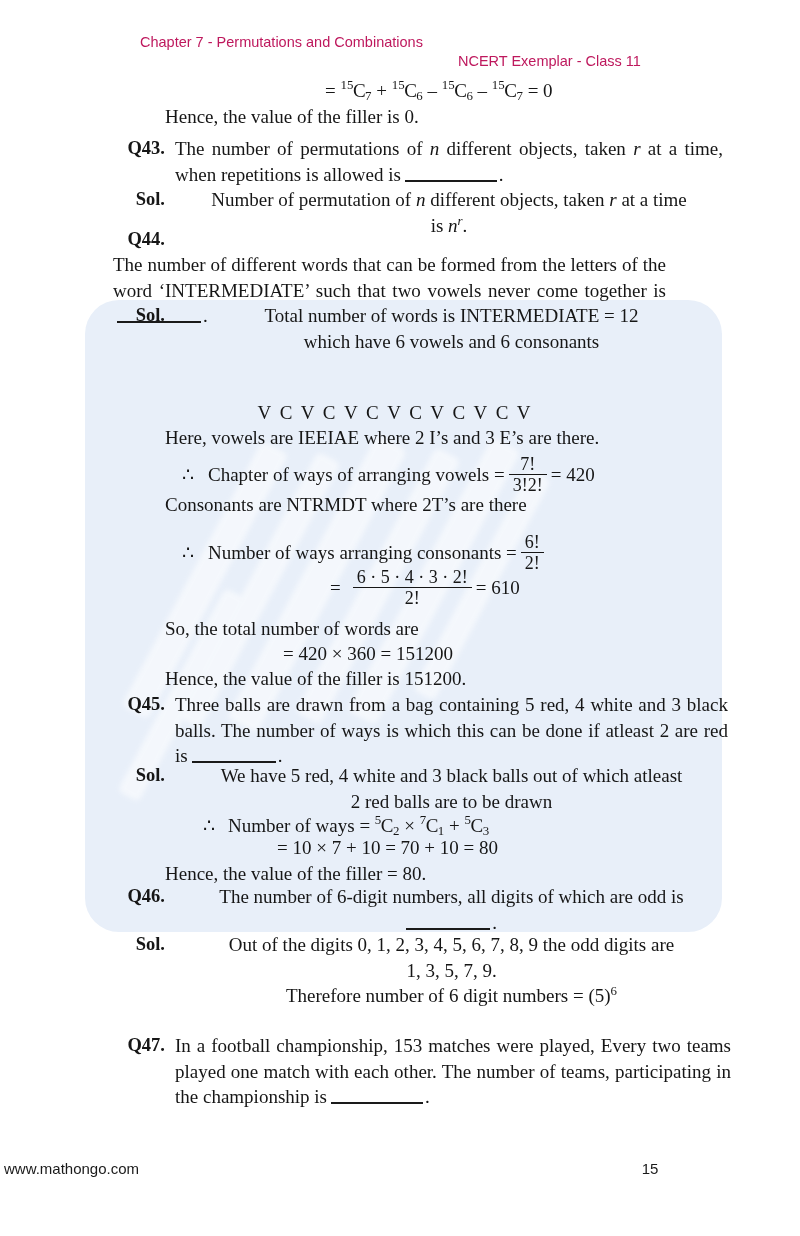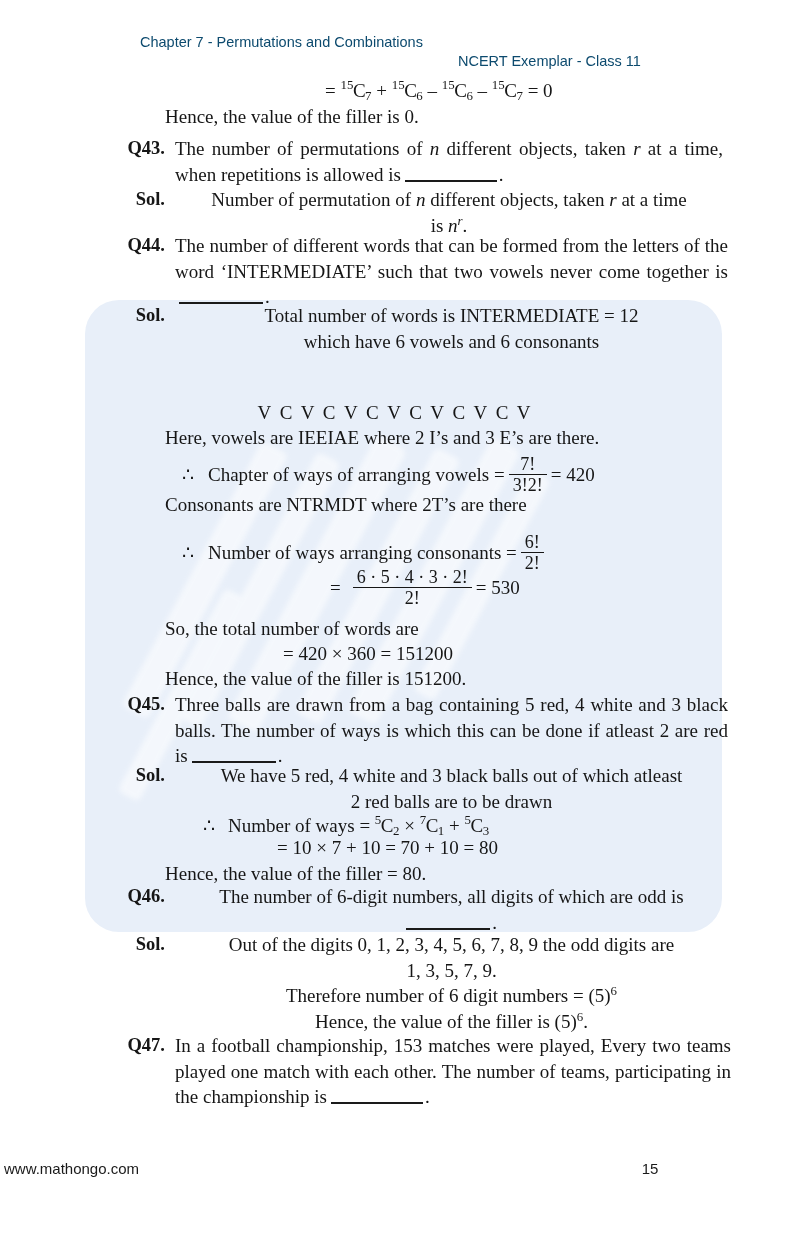--- a/index.html
+++ b/index.html
@@ -63,21 +63,21 @@
 
   
   .hdr {
     position: absolute;
     top: 33px;
     left: 140px;
     right: 110px;
     font-family: "Liberation Sans", sans-serif;
     font-size: 14.5px;
     line-height: 19px;
-    color: #0c4a6e;
+    color: #be185d;
   }
   .hdr-left {
     width: 300px;
   }
   .hdr-right {
     position: absolute;
     left: 318px;
     top: 19px;
     white-space: nowrap;
   }
@@ -230,21 +230,21 @@
     </div>
 
     <div class="row" style="top:187px; left:103px; width:620px;">
       <div class="tag s">Sol.</div>
       <div class="txt" style="width:555px;">
         <div class="line"><span>Number of permutation of </span><i class="v">n</i><span> different objects, taken </span><i class="v">r</i><span> at a time</span></div>
         <div class="line"><span>is </span><i class="v">n</i><sup class="pw"><i class="v">r</i></sup><span>.</span></div>
       </div>
     </div>
 
-    <div class="row" style="top:233px; left:103px; width:625px;">
+    <div class="row" style="top:227px; left:103px; width:625px;flex-direction:column;">
       <div class="tag q">Q44.</div>
       <div class="txt just" style="width:553px;"><span>The number of different words that can be formed from the letters of the word ‘INTERMEDIATE’ such that two vowels never come together is</span><span class="blank sm"></span><span>.</span></div>
     </div>
 
     <div class="row" style="top:303px; left:103px; width:625px;">
       <div class="tag s">Sol.</div>
       <div class="txt" style="width:556px;">
         <div class="line">Total number of words is INTERMEDIATE = 12</div>
         <div class="line">which have 6 vowels and 6 consonants</div>
       </div>
@@ -280,21 +280,21 @@
         <div class="den">2!</div>
       </div>
     </div>
 
     <div class="row" style="top:568px; left:330px; align-items:center;">
       <div class="line" style="margin-right:8px;">=</div>
       <div class="frac">
         <div class="num">6 · 5 · 4 · 3 · 2!</div>
         <div class="den">2!</div>
       </div>
-      <div class="line">= 530</div>
+      <div class="line">= 610</div>
     </div>
 
     <div class="row" style="top:616px; left:165px;">
       <div class="line">So, the total number of words are</div>
     </div>
     <div class="row" style="top:641px; left:283px;">
       <div class="line">= 420 × 360 = 151200</div>
     </div>
     <div class="row" style="top:666px; left:165px;">
       <div class="line">Hence, the value of the filler is 151200.</div>
@@ -332,21 +332,20 @@
         <div class="line"><span class="blank sm" style="margin-left:0;"></span><span>.</span></div>
       </div>
     </div>
 
     <div class="row" style="top:932px; left:103px; width:625px;">
       <div class="tag s">Sol.</div>
       <div class="txt" style="width:560px;">
         <div class="line">Out of the digits 0, 1, 2, 3, 4, 5, 6, 7, 8, 9 the odd digits are</div>
         <div class="line">1, 3, 5, 7, 9.</div>
         <div class="line"><span>Therefore number of 6 digit numbers = (5)</span><sup class="pw">6</sup></div>
-        <div class="line"><span>Hence, the value of the filler is (5)</span><sup class="pw">6</sup><span>.</span></div>
       </div>
     </div>
 
     <div class="row" style="top:1033px; left:103px; width:628px;">
       <div class="tag q">Q47.</div>
       <div class="txt just" style="width:558px;"><span>In a football championship, 153 matches were played, Every two teams played one match with each other. The number of teams, participating in the championship is</span><span class="blank"></span><span>.</span></div>
     </div>
 
     <div class="footer">
       <div class="url">www.mathongo.com</div>

